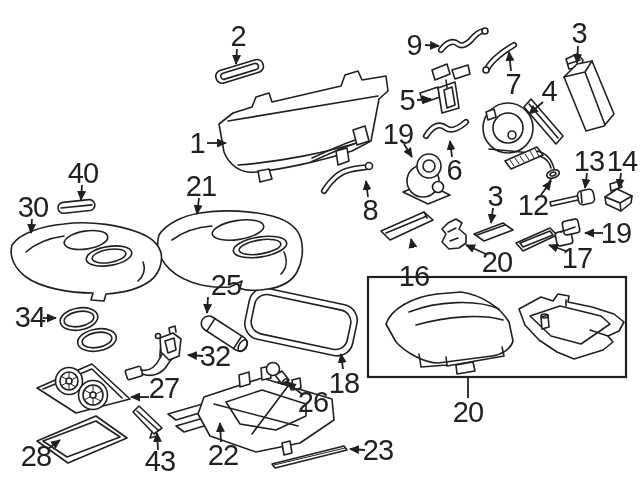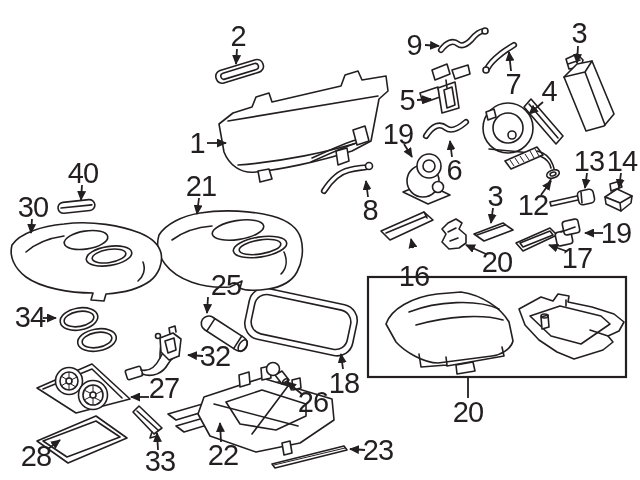--- a/index.html
+++ b/index.html
@@ -313,21 +313,21 @@
 <div class="lbl" style="left:622px;top:161px">14</div>
 <div class="lbl" style="left:495px;top:196px">3</div>
 <div class="lbl" style="left:414px;top:276px">16</div>
 <div class="lbl" style="left:577px;top:258px">17</div>
 <div class="lbl" style="left:616px;top:233px">19</div>
 <div class="lbl" style="left:398px;top:134px">19</div>
 <div class="lbl" style="left:497px;top:262px">20</div>
 <div class="lbl" style="left:201px;top:186px">21</div>
 <div class="lbl" style="left:223px;top:455px">22</div>
 <div class="lbl" style="left:378px;top:450px">23</div>
-<div class="lbl" style="left:160px;top:461px">33</div>
+<div class="lbl" style="left:160px;top:461px">43</div>
 <div class="lbl" style="left:226px;top:285px">25</div>
 <div class="lbl" style="left:313px;top:402px">26</div>
 <div class="lbl" style="left:164px;top:388px">27</div>
 <div class="lbl" style="left:36px;top:456px">28</div>
 <div class="lbl" style="left:30px;top:317px">34</div>
 <div class="lbl" style="left:33px;top:207px">30</div>
 <div class="lbl" style="left:83px;top:173px">40</div>
 <div class="lbl" style="left:215px;top:356px">32</div>
 
 </div>

